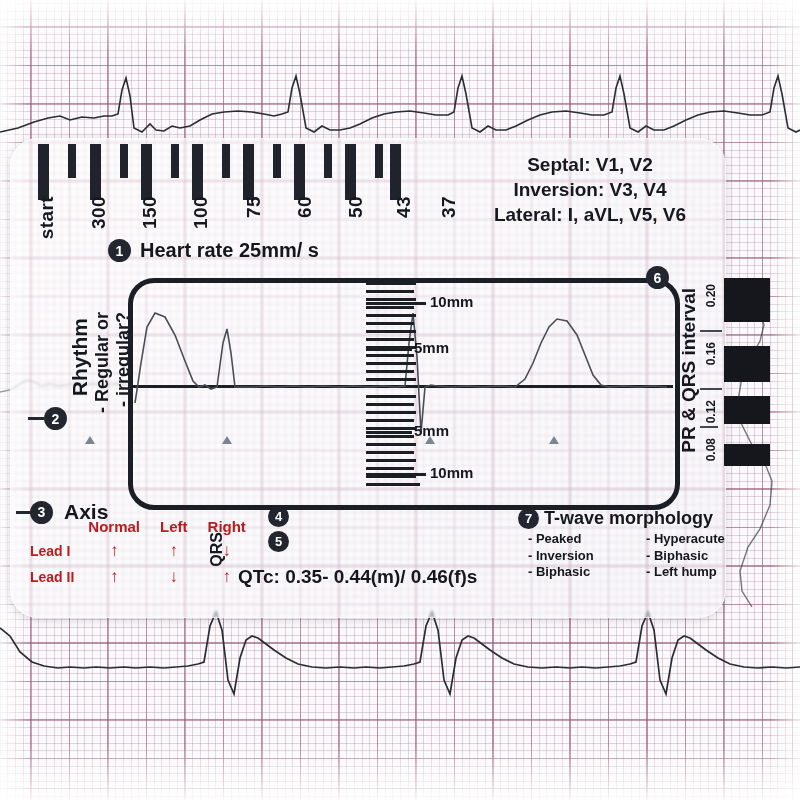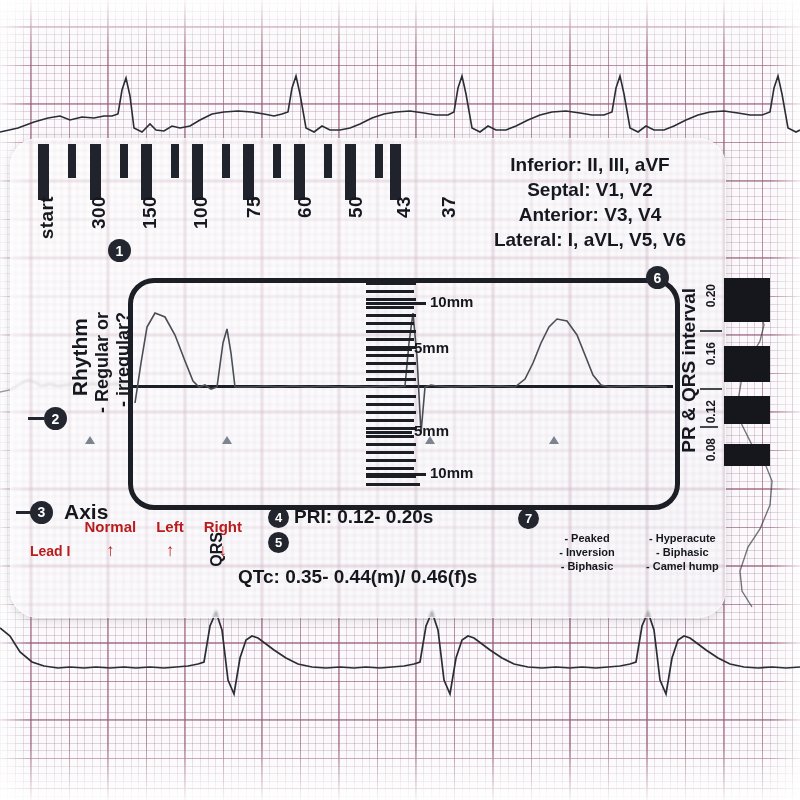--- a/index.html
+++ b/index.html
@@ -111,21 +111,21 @@
   }
 
   
   #intervals{position:absolute;left:268px;top:506px;color:#15171d;}
   #intervals .line{display:flex;align-items:center;gap:5px;font-size:19px;font-weight:bold;margin-bottom:4px;}
   #qtc-line{position:absolute;left:238px;top:566px;font-size:19px;font-weight:bold;color:#15171d;white-space:nowrap;}
 
   
   #twave{position:absolute;left:518px;top:508px;color:#15171d;}
   #twave .head{display:flex;align-items:center;gap:5px;font-size:18px;font-weight:bold;}
-  #twave .grid{display:grid;grid-template-columns:118px auto;font-size:11px;font-weight:bold;margin-top:2px;padding-left:10px;text-align:center;}
+  #twave .grid{display:grid;grid-template-columns:118px auto;font-size:13px;font-weight:bold;margin-top:2px;padding-left:10px;}
   #twave .grid span{line-height:1.28;white-space:nowrap;}
 
   
   #main-box{
     position:absolute;left:128px;top:278px;width:542px;height:222px;
     border:5px solid #1b1e25;border-radius:26px;background:transparent;
   }
   #baseline{position:absolute;left:128px;top:385px;width:545px;height:2.5px;background:#1b1e25;}
   #badge6{position:absolute;left:646px;top:266px;}
 
@@ -221,26 +221,26 @@
   <span class="hr-lab" style="left:152px">100</span>
   <span class="hr-lab" style="left:205px">75</span>
   <span class="hr-lab" style="left:256px">60</span>
   <span class="hr-lab" style="left:307px">50</span>
   <span class="hr-lab" style="left:355px">43</span>
   <span class="hr-lab" style="left:400px">37</span>
 </div>
 
 <div id="hr-title" class="row-line">
   <span class="badge">1</span>
+  <span class="txt">Heart rate 25mm/ s</span>
 </div>
 
 <div id="leads-block">
-  <div>Inferior: II, III, aVF</div>
   <div>Septal: V1, V2</div>
-  <div>Anterior: V3, V4</div>
+  <div>Inversion: V3, V4</div>
   <div>Lateral: I, aVL, V5, V6</div>
 </div>
 
 <div id="rhythm-badge">
   <span class="bar"></span>
   <span class="badge">2</span>
 </div>
 <div id="rhythm-word">Rhythm</div>
 <div id="rhythm-reg">- Regular or</div>
 <div id="rhythm-irr">- irregular?</div>
@@ -259,47 +259,53 @@
       <th>Normal</th>
       <th>Left</th>
       <th>Right</th>
     </tr>
     <tr>
       <td class="lead">Lead I</td>
       <td>↑</td>
       <td>↑</td>
       <td>↓</td>
     </tr>
+    <tr>
+      <td class="lead">Lead II</td>
+      <td>↑</td>
+      <td>↓</td>
+      <td>↑</td>
+    </tr>
   </tbody>
     </table>
 </div>
 <div id="qrs-vert">QRS</div>
 
 <div id="intervals">
   <div class="line">
     <span class="badge small">4</span>
-    <span>PRI: 0.12- 0.20s</span>
   </div>
   <div class="line">
     <span class="badge small">5</span>
   </div>
 </div>
 <div id="qtc-line">QTc: 0.35- 0.44(m)/ 0.46(f)s</div>
 
 <div id="twave">
   <div class="head">
     <span class="badge small">7</span>
+    <span>T-wave morphology</span>
   </div>
   <div class="grid">
     <span>- Peaked</span>
     <span>- Hyperacute</span>
     <span>- Inversion</span>
     <span>- Biphasic</span>
     <span>- Biphasic</span>
-    <span>- Camel hump</span>
+    <span>- Left hump</span>
   </div>
 </div>
 
 <div id="main-box"></div>
 <div id="baseline"></div>
 
 <svg class="ecg-trace" style="top:283px;left:133px" width="534" height="214" viewBox="0 0 534 214">
   <path fill="none" stroke="#4a4d56" stroke-width="1.6" d="M2,120 L8,80 L14,44 L22,30 L32,34 L42,52 L52,78 L60,98 L66,104 L72,102
            L78,106 L84,104 L90,60 L94,46 L98,70 L102,104 L110,104 L120,104 L132,103
            L146,104 L160,103 L176,104 L190,103 L206,104 L220,103 L236,104 L250,103

